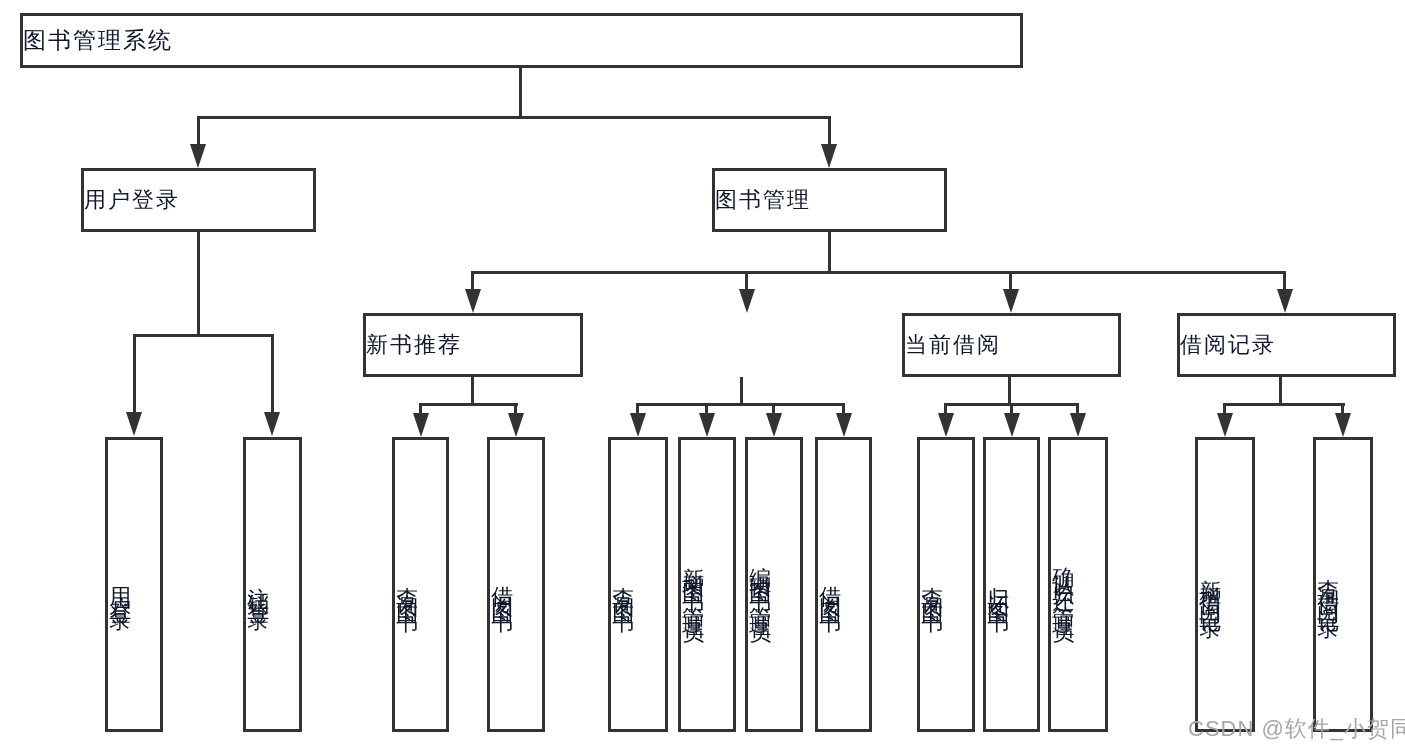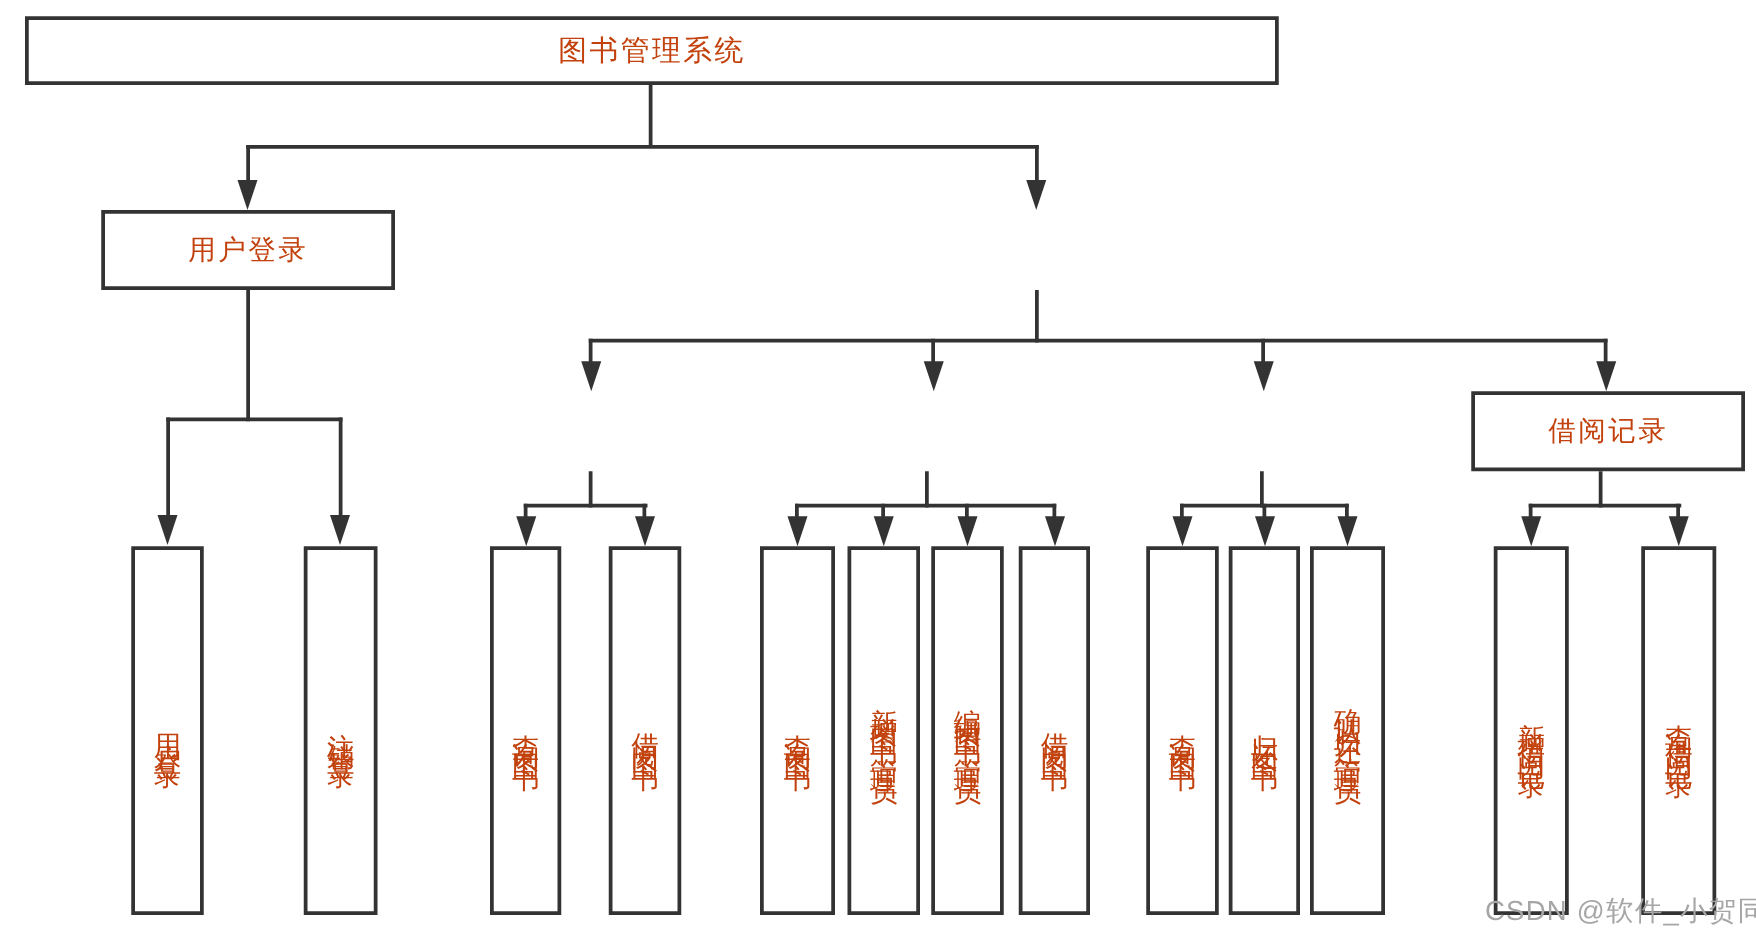--- a/index.html
+++ b/index.html
@@ -3,22 +3,22 @@
 <meta charset="utf-8">
 <style>
   * { margin:0; padding:0; box-sizing:border-box; }
   html,body { background:#ffffff; }
   .canvas {
     position:relative; width:1405px; height:747px; background:#ffffff;
     font-family:"Liberation Sans", sans-serif; overflow:hidden;
   }
   .box {
     position:absolute; border:3px solid #333333; background:#ffffff;
-    display:flex; align-items:center; justify-content:center;
-    color:#c2410c;
+    display:flex; align-items:center; 
+    color:#0f172a;
   }
   .box.h span { font-size:22px; letter-spacing:2px; white-space:nowrap; }
   .box.root span { font-size:23px; letter-spacing:2px; }
   .box.v span {
     writing-mode:vertical-rl; text-orientation:mixed;
     font-size:22px; letter-spacing:8px; line-height:1.1; white-space:nowrap;
   }
   .vline { position:absolute; width:3px; background:#333333; }
   .hline { position:absolute; height:3px; background:#333333; }
   .arrow {
@@ -43,39 +43,48 @@
   <div class="vline" style="left:519px;top:68px;height:49px"></div>
   <div class="hline" style="left:197px;top:116px;width:634px"></div>
   <div class="vline" style="left:197px;top:116px;height:30px"></div>
   <div class="arrow" style="left:190px;top:144px"></div>
   <div class="vline" style="left:828px;top:116px;height:30px"></div>
   <div class="arrow" style="left:821px;top:144px"></div>
 
   <div class="box h" style="left:81px;top:168px;width:235px;height:64px">
     <span>用户登录</span>
   </div>
+  <div class="box h" style="left:712px;top:168px;width:235px;height:64px">
+    <span>图书管理</span>
+  </div>
 
   <div class="vline" style="left:197px;top:232px;height:105px"></div>
   <div class="hline" style="left:133px;top:334px;width:141px"></div>
   <div class="vline" style="left:133px;top:334px;height:81px"></div>
   <div class="arrow" style="left:126px;top:412px"></div>
   <div class="vline" style="left:271px;top:334px;height:81px"></div>
   <div class="arrow" style="left:264px;top:412px"></div>
 
   <div class="vline" style="left:828px;top:232px;height:42px"></div>
   <div class="hline" style="left:471px;top:271px;width:815px"></div>
   <div class="vline" style="left:471px;top:271px;height:20px"></div>
   <div class="arrow" style="left:465px;top:289px"></div>
   <div class="vline" style="left:745px;top:271px;height:20px"></div>
   <div class="arrow" style="left:739px;top:289px"></div>
   <div class="vline" style="left:1009px;top:271px;height:20px"></div>
   <div class="arrow" style="left:1003px;top:289px"></div>
   <div class="vline" style="left:1283px;top:271px;height:20px"></div>
   <div class="arrow" style="left:1277px;top:289px"></div>
 
+  <div class="box h" style="left:363px;top:313px;width:220px;height:64px">
+    <span>新书推荐</span>
+  </div>
+  <div class="box h" style="left:902px;top:313px;width:219px;height:64px">
+    <span>当前借阅</span>
+  </div>
   <div class="box h" style="left:1177px;top:313px;width:219px;height:64px">
     <span>借阅记录</span>
   </div>
 
   <div class="vline" style="left:471px;top:377px;height:29px"></div>
   <div class="hline" style="left:419px;top:403px;width:99px"></div>
   <div class="vline" style="left:419px;top:403px;height:12px"></div>
   <div class="arrow" style="left:413px;top:413px"></div>
   <div class="vline" style="left:514px;top:403px;height:12px"></div>
   <div class="arrow" style="left:508px;top:413px"></div>

